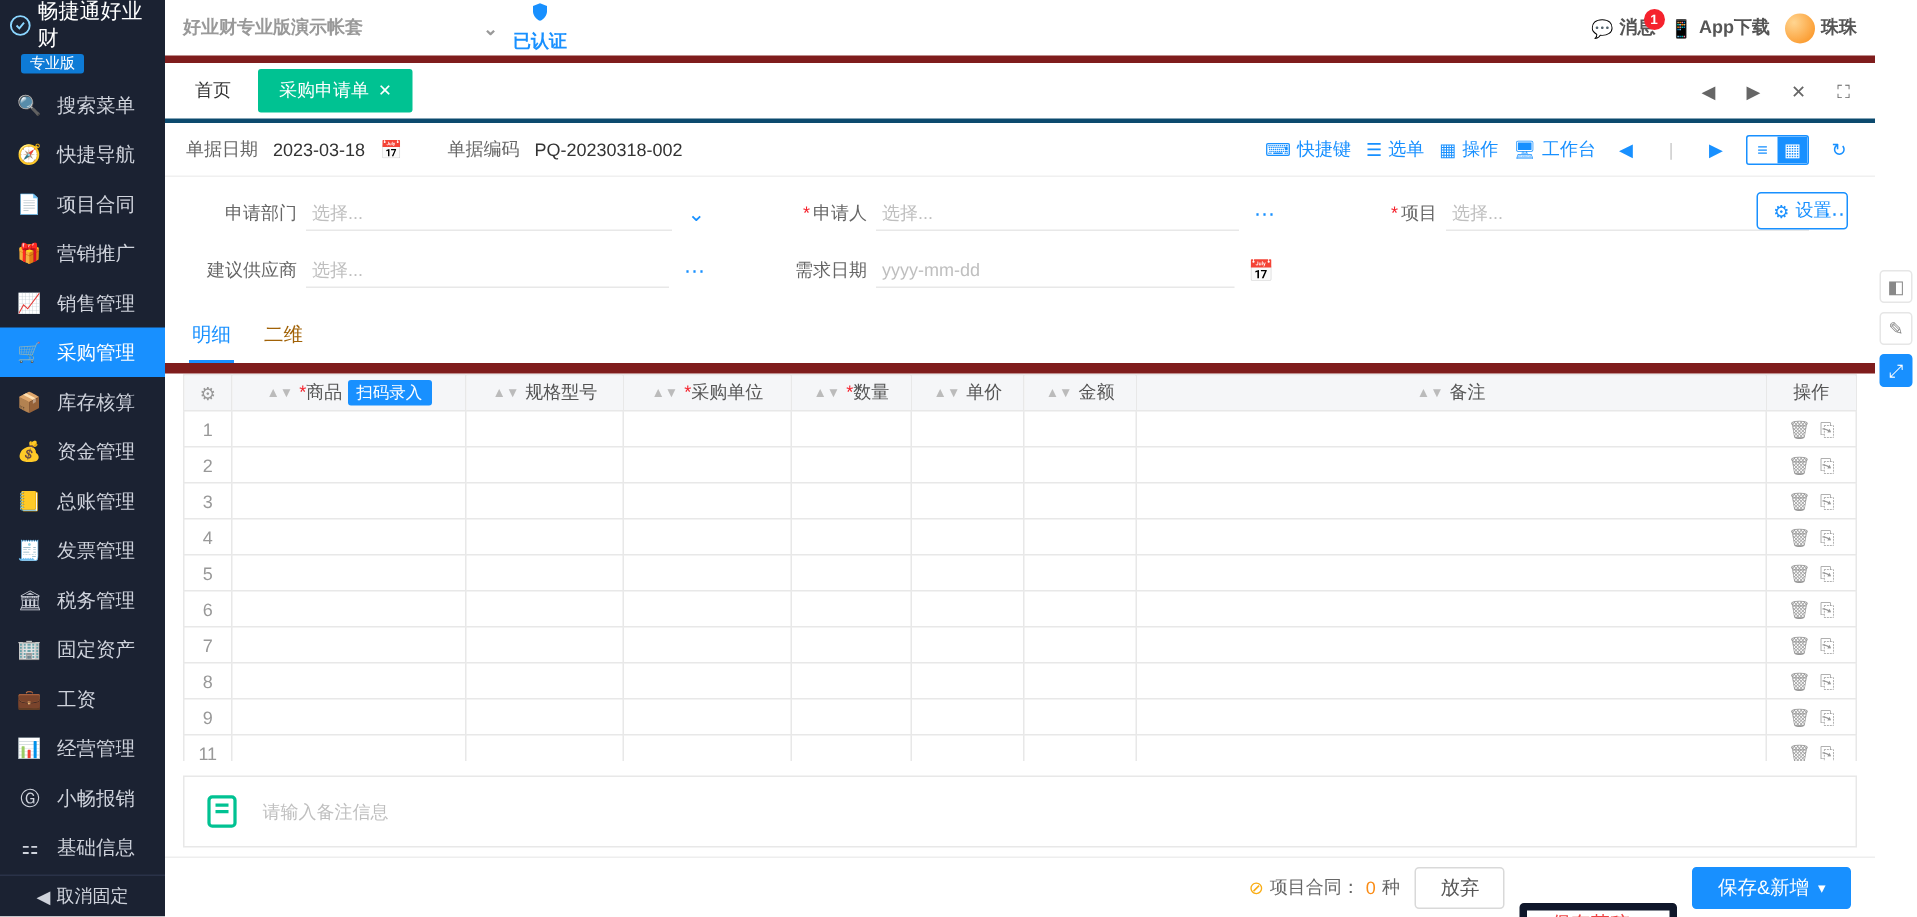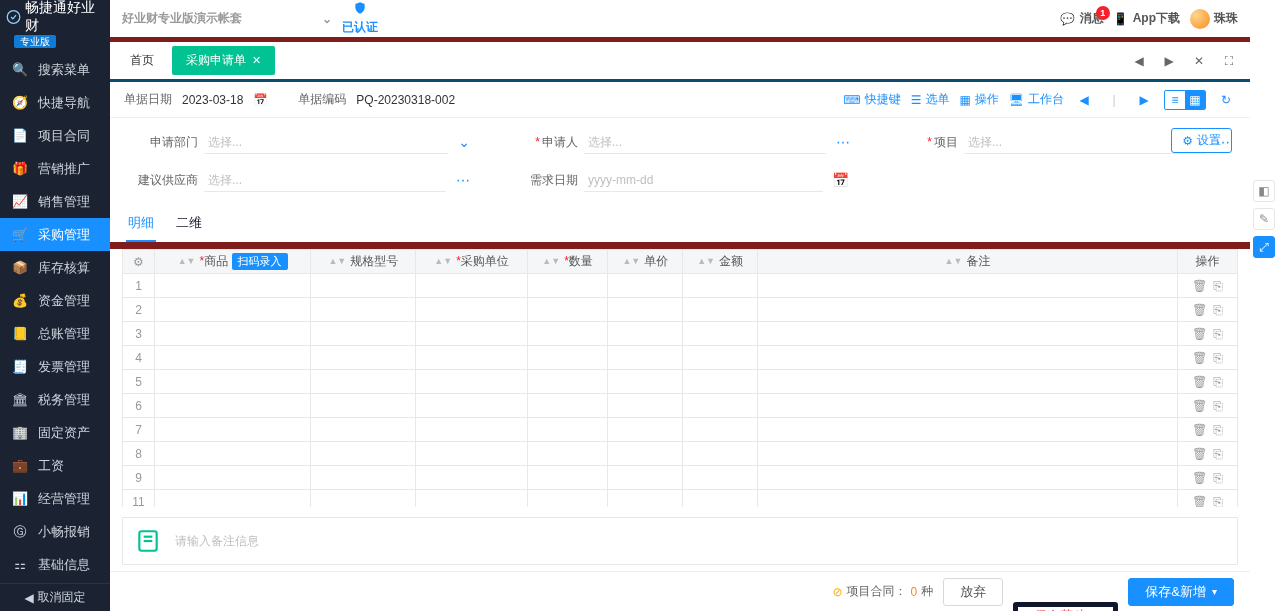--- a/index.html
+++ b/index.html
@@ -55,21 +55,21 @@
 .form-row { display: flex; align-items: center; gap: 6px; }
 .fld-label { width: 72px; text-align: right; color: #666; font-size: 12px; }
 .req-star { color: #f5222d; margin-right: 2px; }
 .fld-input { flex: 1; height: 24px; border: none; border-bottom: 1px solid #e8e8e8; padding: 0 4px; color: #333; outline: none; font-size: 12px; }
 .fld-input::placeholder { color: #bfbfbf; }
 .fld-suffix { color: #1890ff; cursor: pointer; font-size: 14px; padding: 0 4px; }
 .settings-btn { border: 1px solid #1890ff; color: #1890ff; padding: 3px 10px; border-radius: 3px; cursor: pointer; display: flex; align-items: center; gap: 4px; font-size: 12px; position: absolute; right: 18px; top: 10px; }
 
 
 .detail-tabs { display: flex; gap: 18px; padding: 0 16px; border-bottom: 7px solid #7f1d1d; margin-top: 6px; }
-.dt-tab { padding: 8px 2px; cursor: pointer; color: #0f172a; font-size: 13px; }
+.dt-tab { padding: 8px 2px; cursor: pointer; color: #a16207; font-size: 13px; }
 .dt-tab.active { color: #1890ff; border-bottom: 2px solid #1890ff; }
 
 
 .table-wrap { flex: 1; overflow: auto; padding: 0 12px; }
 table { border-collapse: collapse; width: 100%; }
 th, td { border: 1px solid #e8e8e8; height: 24px; font-size: 12px; padding: 0 6px; color: #555; }
 thead th { background: #f5f6f8; font-weight: normal; position: relative; }
 .th-req { color: #f5222d; }
 .th-sort { color: #bbb; font-size: 9px; display: inline-flex; flex-direction: column; line-height: 5px; margin-right: 4px; vertical-align: middle; }
 .gear-th { width: 32px; text-align: center; color: #999; }

